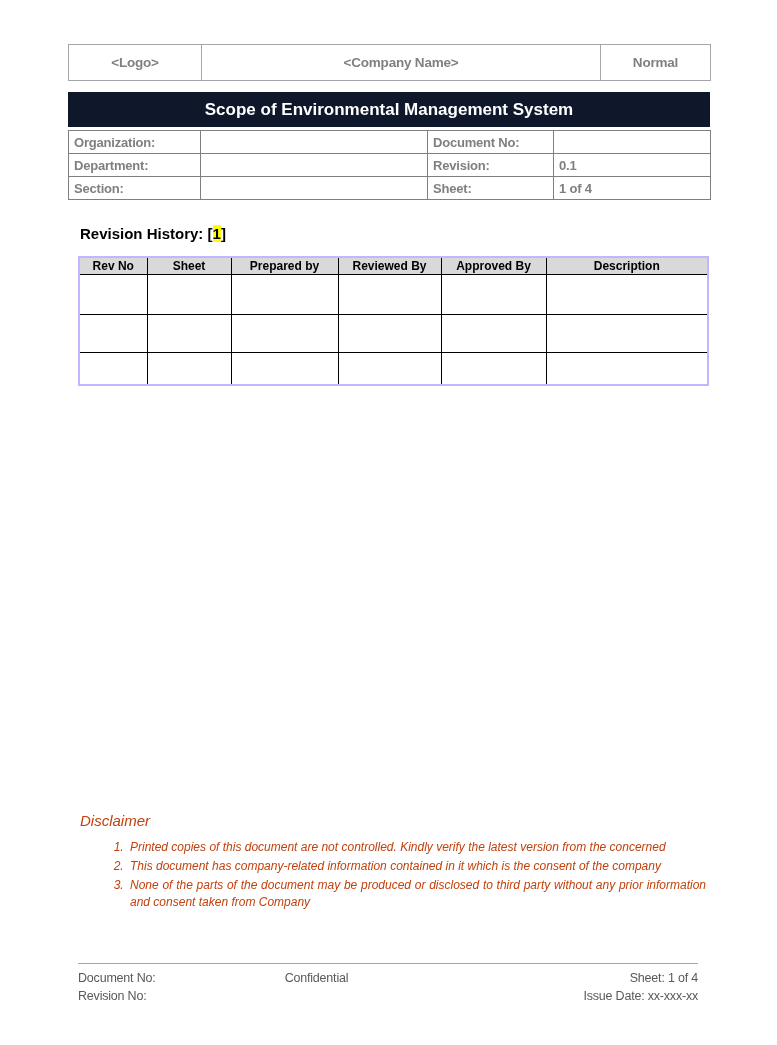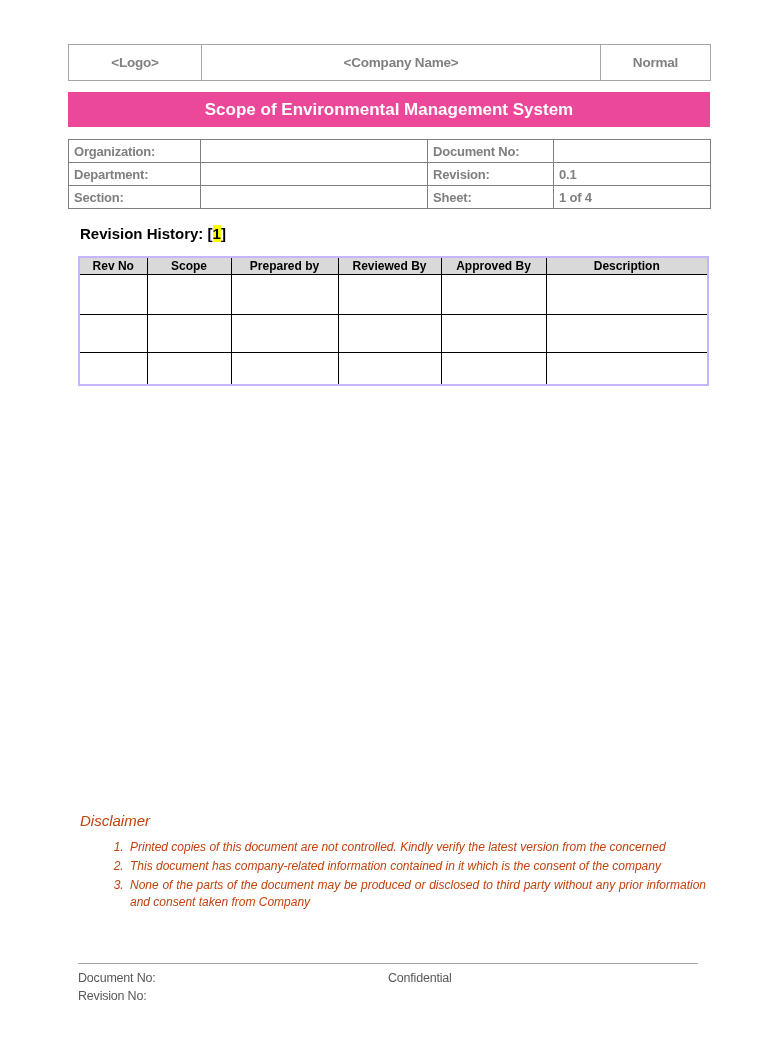--- a/index.html
+++ b/index.html
@@ -26,31 +26,31 @@
     letter-spacing: -0.2px;
     text-align: center;
     height: 36px;
     vertical-align: middle;
     padding: 2px 4px;
   }
 
   
   .title-bar {
     position: absolute; top: 92px; left: 68px; width: 642px; height: 35px;
-    background: #ec4899;
+    background: #0f172a;
     color: #ffffff;
     font-size: 17px;
     font-weight: bold;
     text-align: center;
     line-height: 35px;
   }
 
   
   .info-table {
-    position: absolute; top: 139px; left: 68px; width: 642px;
+    position: absolute; top: 130px; left: 68px; width: 642px;
     border-collapse: collapse; table-layout: fixed; padding-left: 38px;
   }
   .info-table td {
     border: 1px solid #7f7f7f;
     color: #7f7f7f;
     font-size: 13px;
     font-weight: bold;
     letter-spacing: -0.2px;
     height: 23px;
     vertical-align: middle;
@@ -177,21 +177,21 @@
       <col style="width:68px">
         <col style="width:84px">
         <col style="width:107px">
       <col style="width:103px">
         <col style="width:105px">
         <col style="width:162px">
     </colgroup>
     <tbody>
         <tr>
       <th>Rev No</th>
-      <th>Scope</th>
+      <th>Sheet</th>
       <th>Prepared by</th>
       <th>Reviewed By</th>
       <th>Approved By</th>
       <th>Description</th>
     </tr>
     <tr class="r1">
       <td></td>
           <td></td>
           <td></td>
           <td></td>
@@ -227,15 +227,19 @@
   </div>
 
   <div class="page-footer">
     <div class="fcol">
       <div>Document No:</div>
       <div>Revision No:</div>
     </div>
     <div class="fcol fcenter">
       <div>Confidential</div>
     </div>
+    <div class="fcol fright">
+      <div>Sheet: 1 of 4</div>
+      <div>Issue Date: xx-xxx-xx</div>
+    </div>
   </div>
 
 </div>
 
 </body></html>

